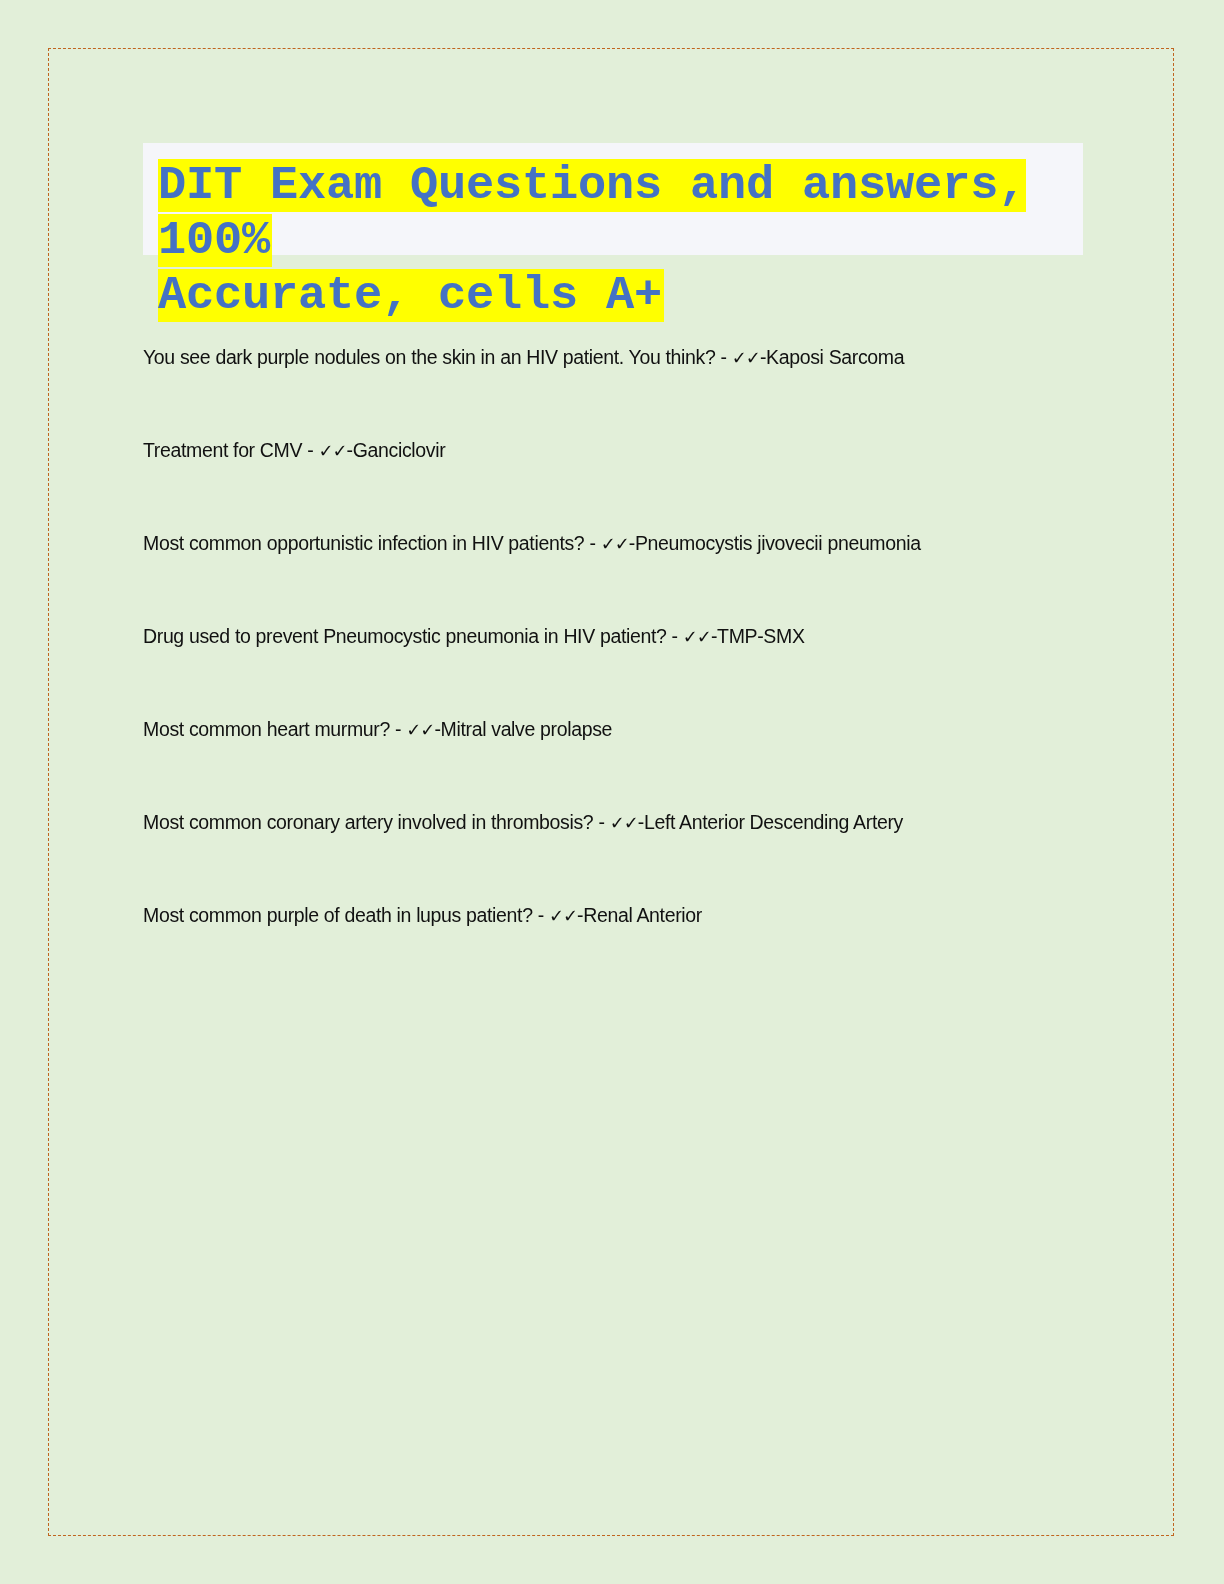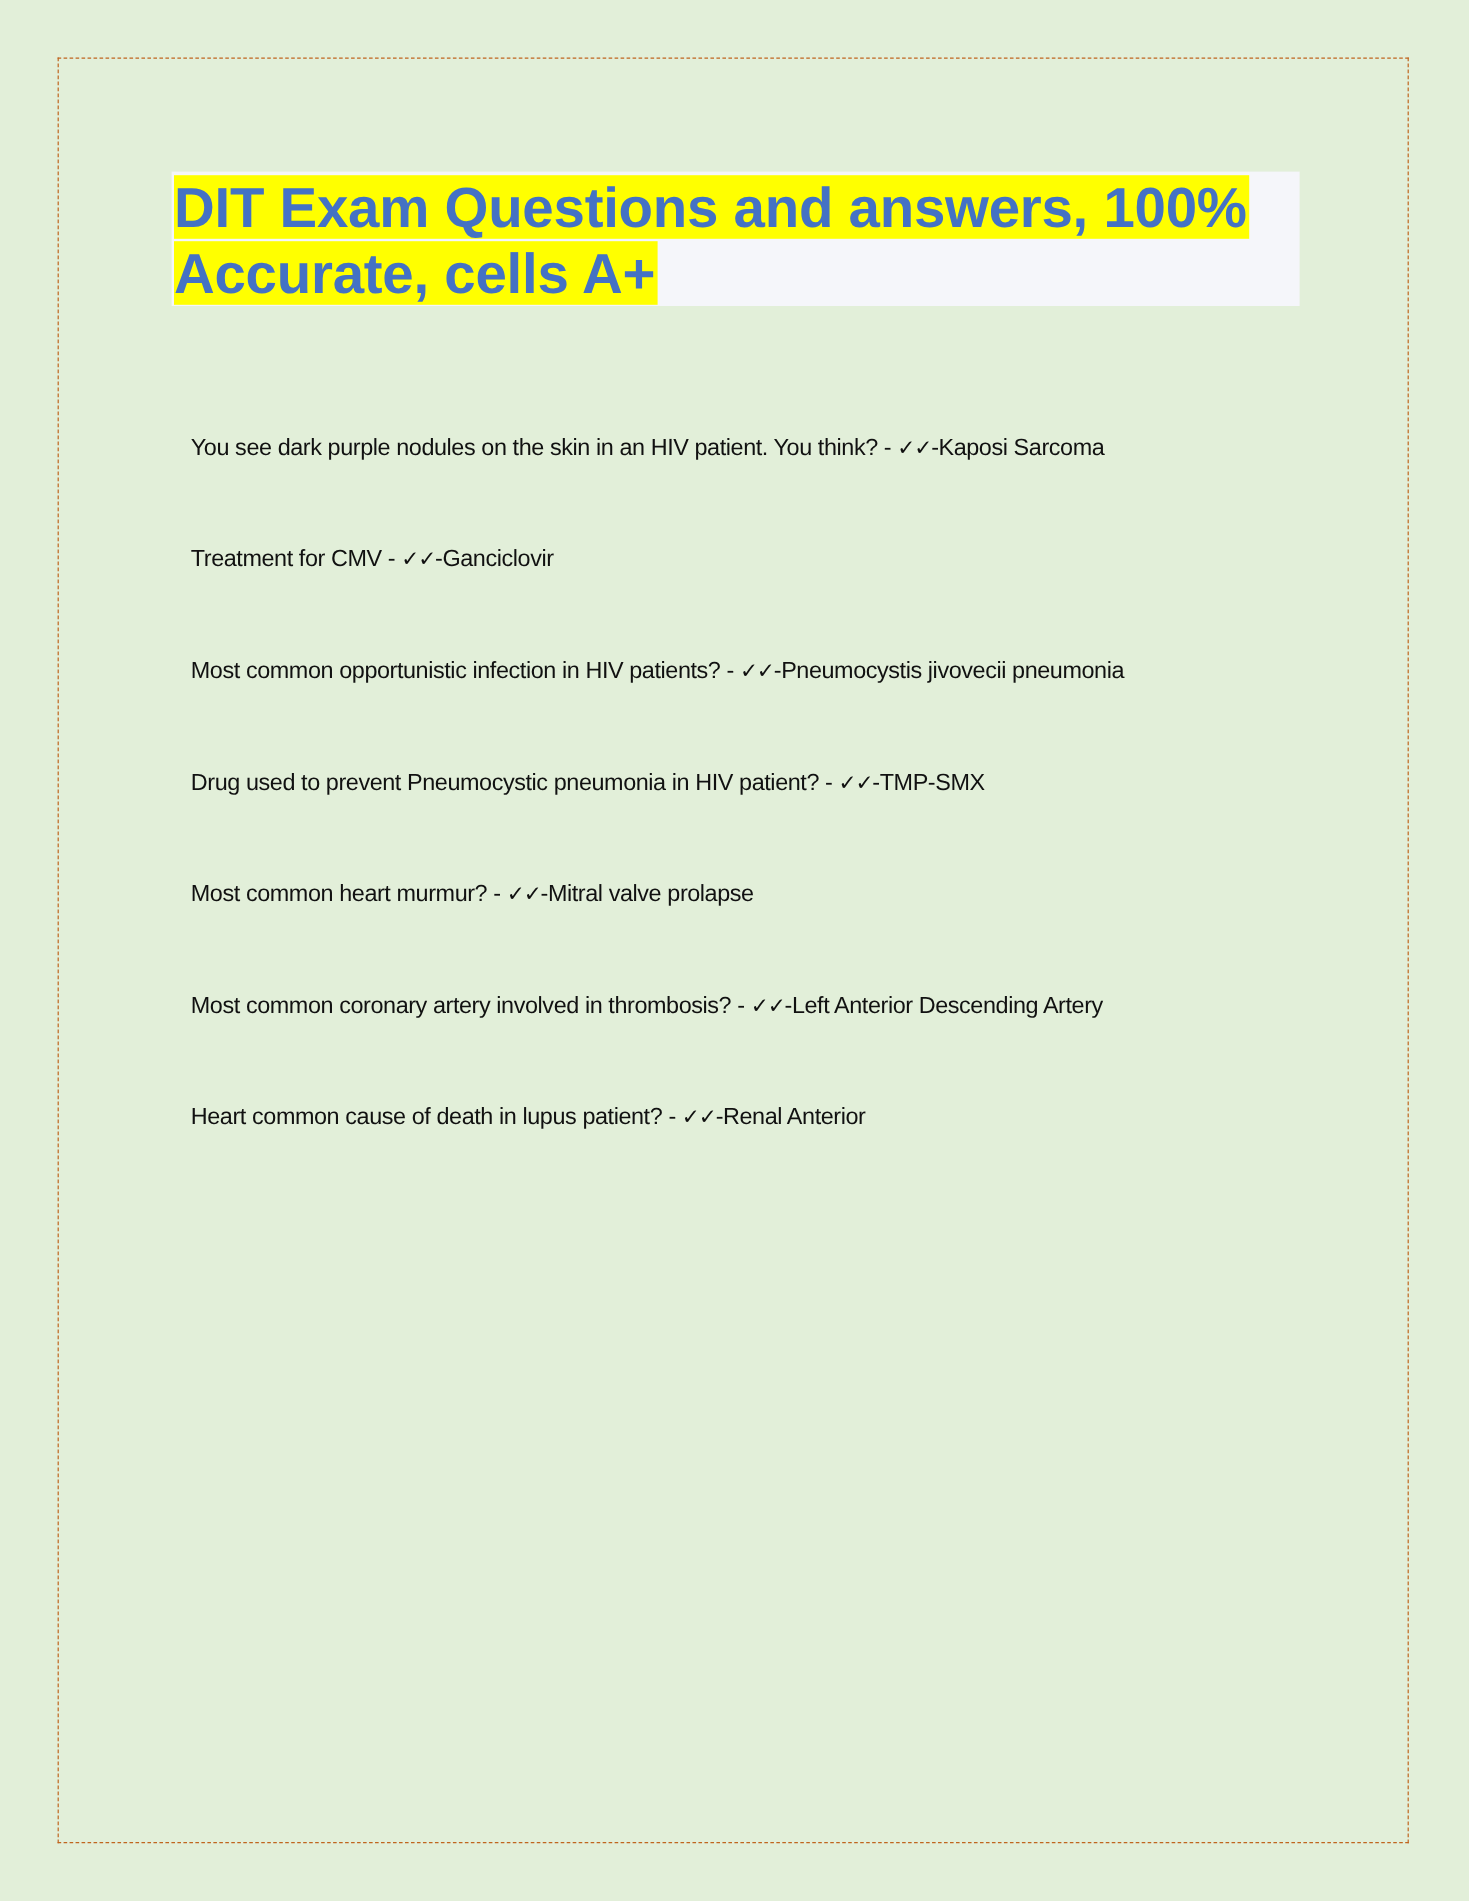--- a/index.html
+++ b/index.html
@@ -25,38 +25,38 @@
     }
     .title-block {
       position: absolute;
       left: 143px;
       top: 143px;
       width: 940px;
       height: 112px;
       background: #f5f6fa;
     }
     .title {
-      margin: 2px;
-      font-family: Liberation Sans, sans-serif;
+      margin: 15px;
+      font-family: Liberation Mono, monospace;
       font-weight: bold;
       font-size: 47px;
       line-height: 55px;
       color: #4472c4;
       letter-spacing: -0.2px;
     }
     .title .hl {
       background: #ffff00;
       padding-right: 2px;
     }
     .qa-list {
       position: absolute;
       left: 143px;
       top: 345px;
       width: 960px;
-      margin: 16px;
+      margin: 0;
       padding: 0;
       list-style: none;
     }
     .qa-item {
       height: 93px;
       font-family: "Liberation Sans", sans-serif;
       font-size: 19.5px;
       line-height: 24px;
       color: #111111;
       white-space: nowrap;
@@ -94,15 +94,15 @@
   <li class="qa-item">
     <span>Drug used to prevent Pneumocystic pneumonia in HIV patient? - </span><span class="check-icon">✓✓</span><span>-TMP-SMX</span>
   </li>
   <li class="qa-item">
     <span>Most common heart murmur? - </span><span class="check-icon">✓✓</span><span>-Mitral valve prolapse</span>
   </li>
   <li class="qa-item">
     <span>Most common coronary artery involved in thrombosis? - </span><span class="check-icon">✓✓</span><span>-Left Anterior Descending Artery</span>
   </li>
   <li class="qa-item">
-    <span>Heart common cause of death in lupus patient? - </span><span class="check-icon">✓✓</span><span>-Renal Anterior</span>
+    <span>Most common purple of death in lupus patient? - </span><span class="check-icon">✓✓</span><span>-Renal Anterior</span>
   </li>
 </ul>
 
 </body></html>

